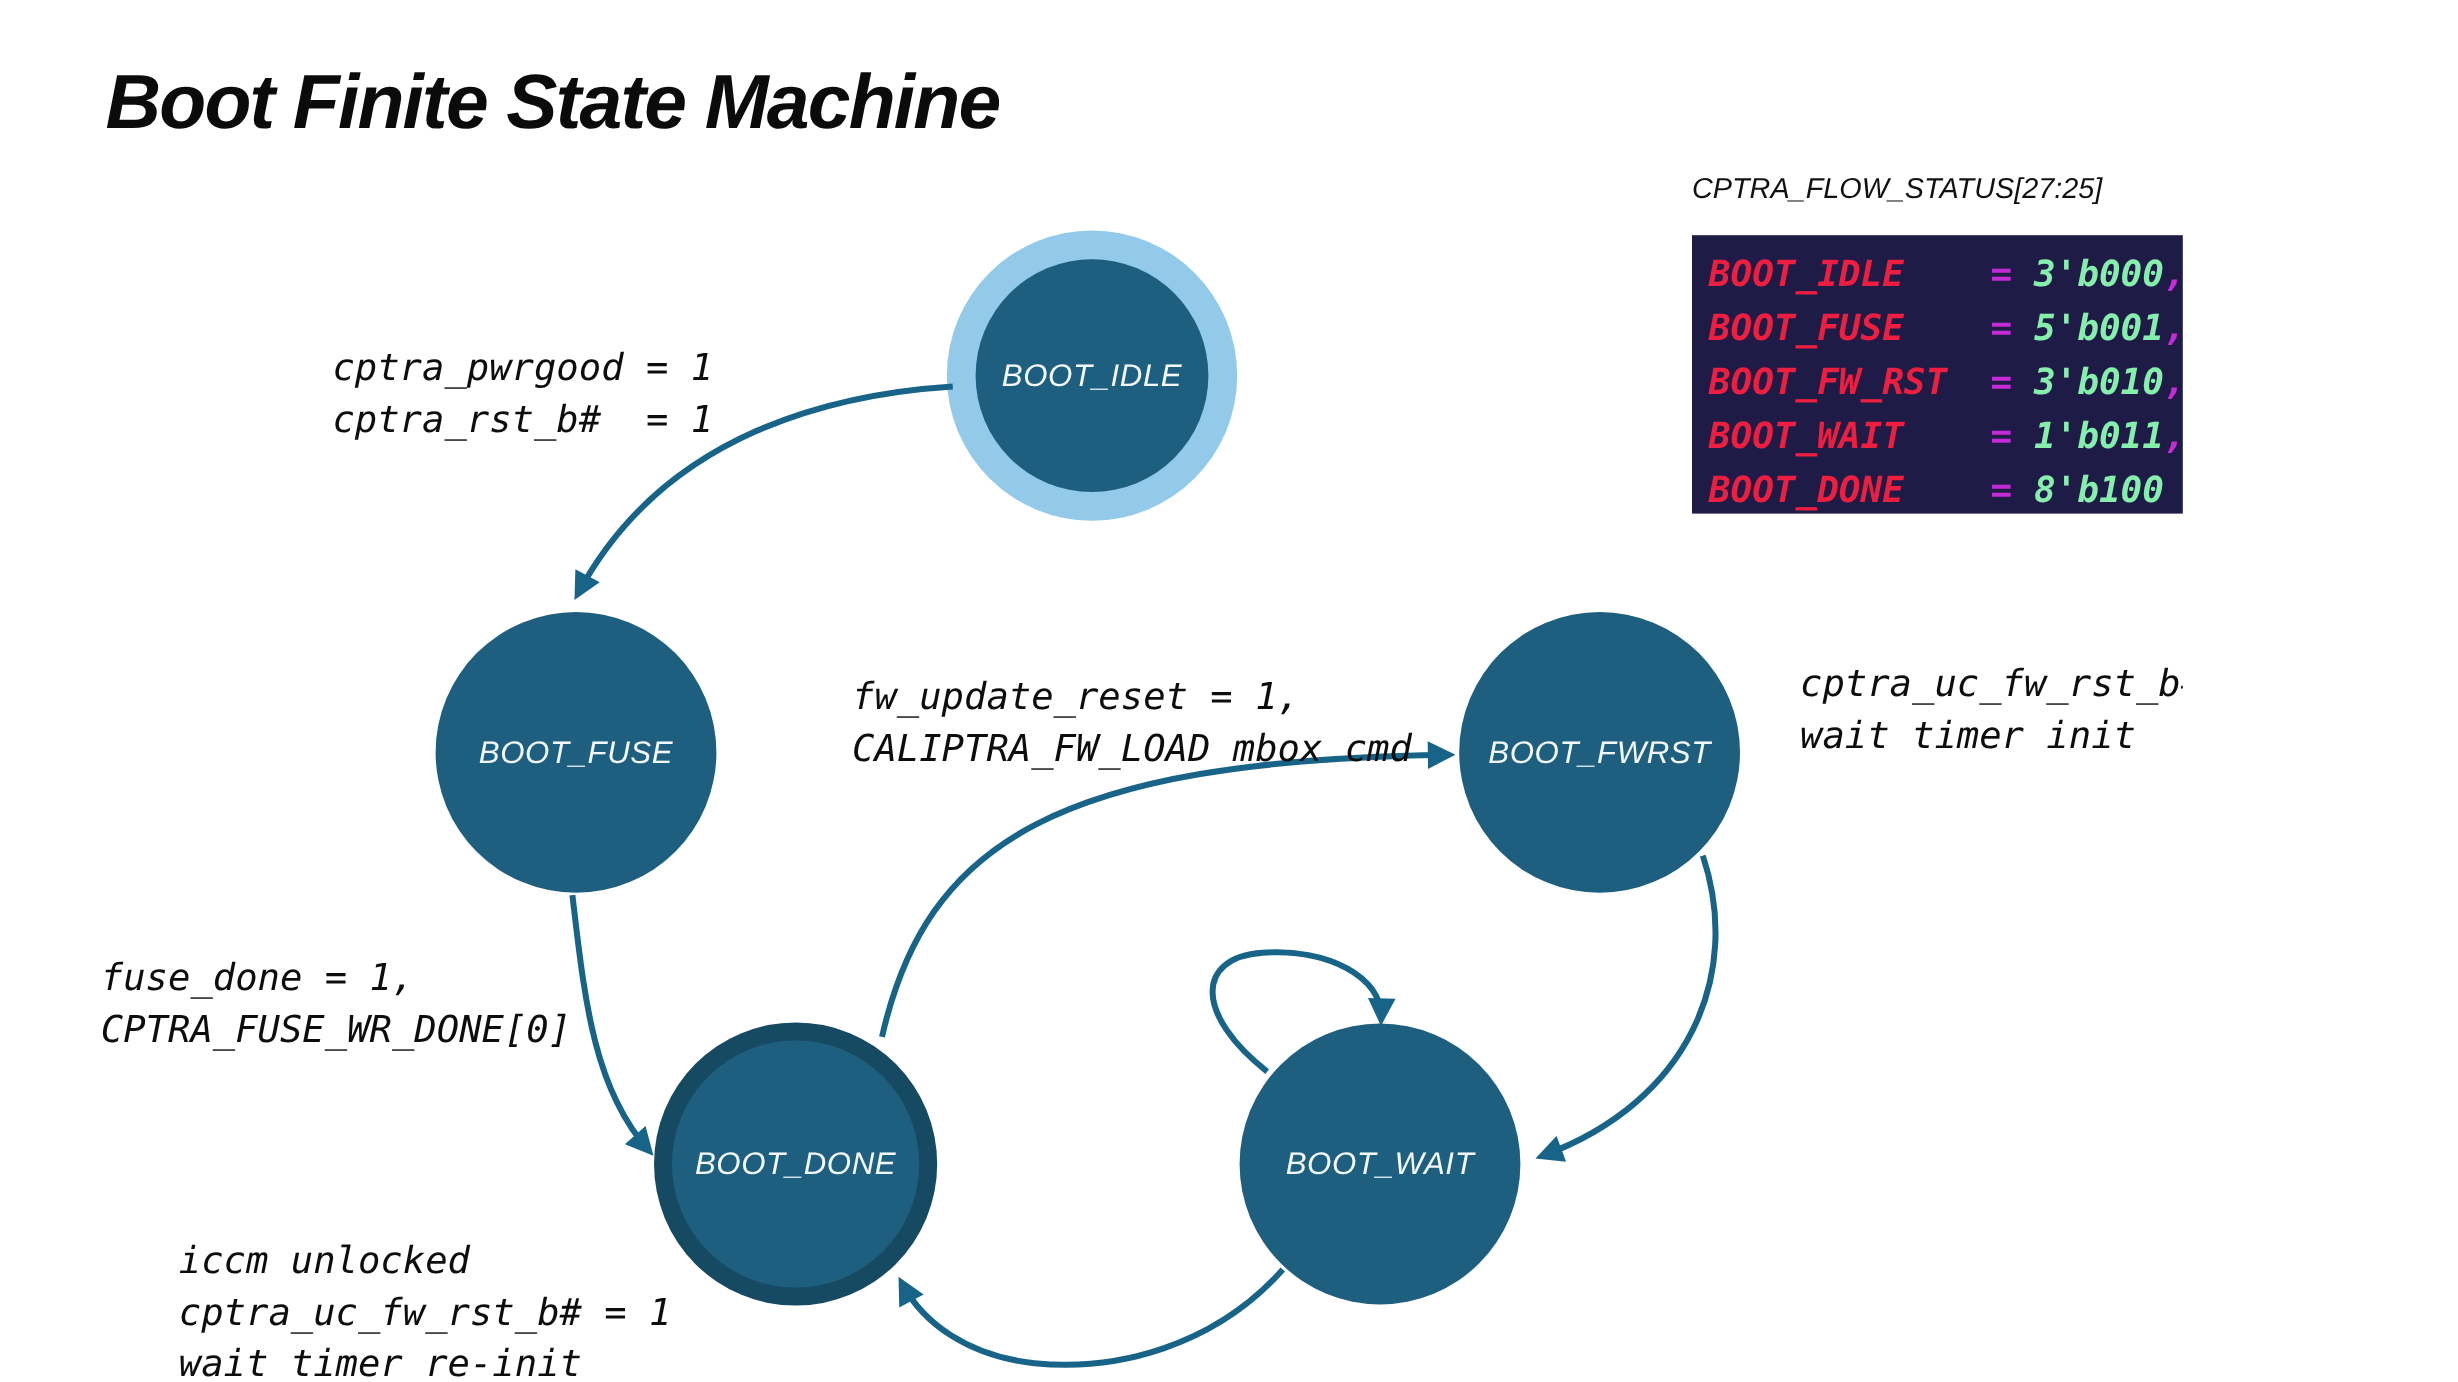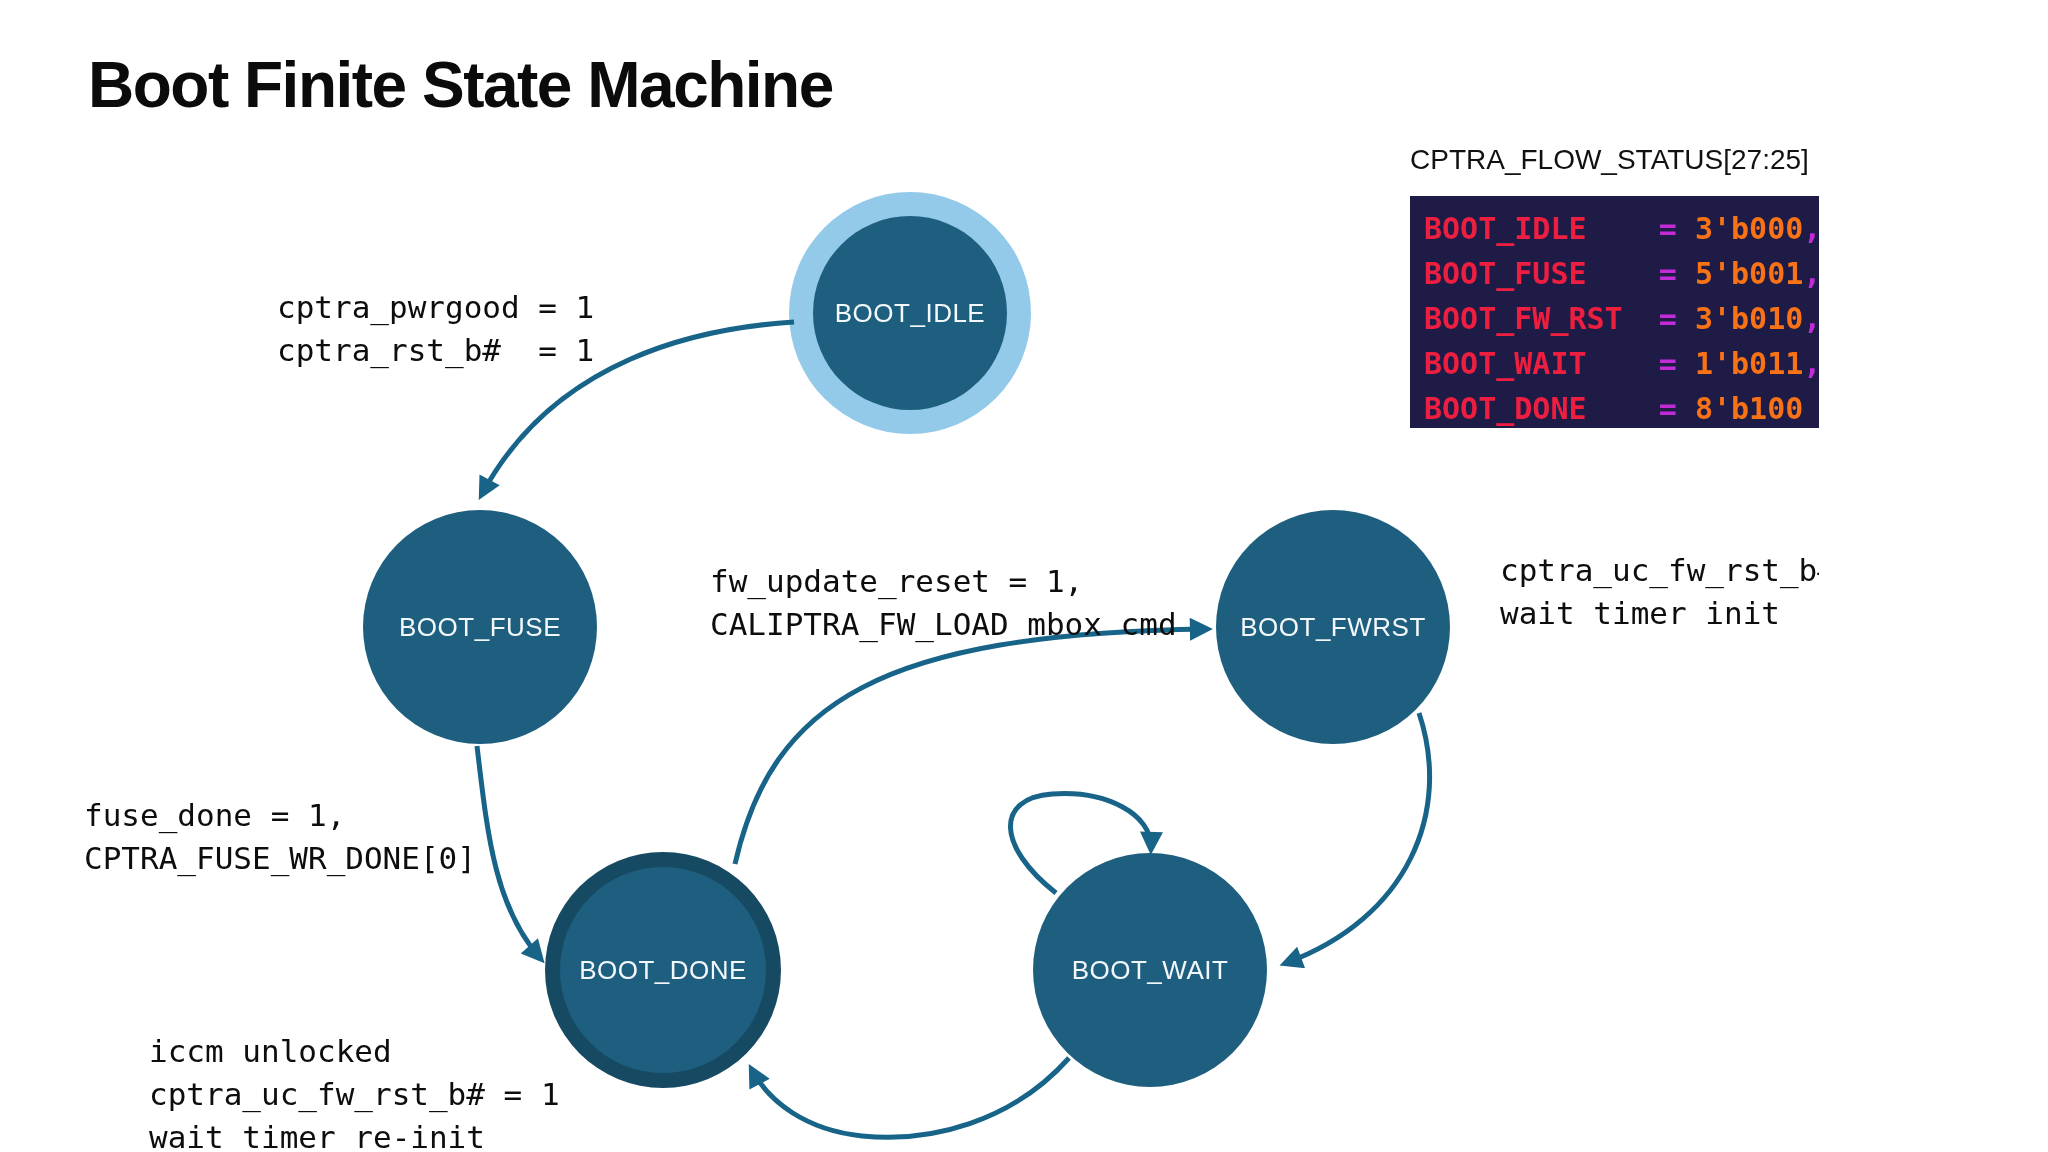--- a/index.html
+++ b/index.html
@@ -3,20 +3,21 @@
 <meta charset="utf-8">
 <style>
   html, body { margin: 0; padding: 0; background: #ffffff; }
   .stage {
     position: relative;
     width: 1819px;
     height: 1152px;
     background: #ffffff;
     overflow: hidden;
     font-family: "Liberation Sans", sans-serif;
+    font-style: italic;
   }
   .diagram-svg {
     position: absolute;
     left: 0; top: 0;
     width: 2048px; height: 1152px;
   }
   .page-title {
     position: absolute;
     left: 88px; top: 48px;
     font-size: 64px;
@@ -38,40 +39,40 @@
     margin: 12px;
     font-family: "DejaVu Sans Mono", monospace;
     font-size: 31px;
     line-height: 43px;
     color: #0d0d0d;
     white-space: pre;
   }
   .reg-title {
     position: absolute;
     left: 1410px; top: 144px;
-    font-size: 28px;
+    font-size: 24px;
     color: #111111;
     white-space: nowrap;
   }
   .reg-box {
     position: absolute;
     left: 1410px; top: 196px;
     width: 432px; height: 232px;
     background: #1e1c47;
     box-sizing: border-box;
     padding: 10px 0 0 14px;
     font-family: "DejaVu Sans Mono", monospace;
     font-weight: bold;
     font-size: 30px;
     line-height: 45px;
   }
   .reg-row { white-space: pre; }
   .reg-name { display: inline-block; width: 13ch; color: #ed1e40; }
   .reg-op   { display: inline-block; width: 2ch;  color: #c32bd6; }
-  .reg-val  { color: #f97316; }
+  .reg-val  { color: #86efac; }
   .reg-suffix { color: #c32bd6; }
 </style>
 </head>
 <body>
 
 <div class="stage">
 
   <svg class="diagram-svg" viewBox="0 0 2048 1152" xmlns="http://www.w3.org/2000/svg">
     <defs>
       <marker id="arrow" viewBox="0 0 10 10" refX="7" refY="5" markerWidth="5" markerHeight="4.6" orient="auto-start-reverse">

